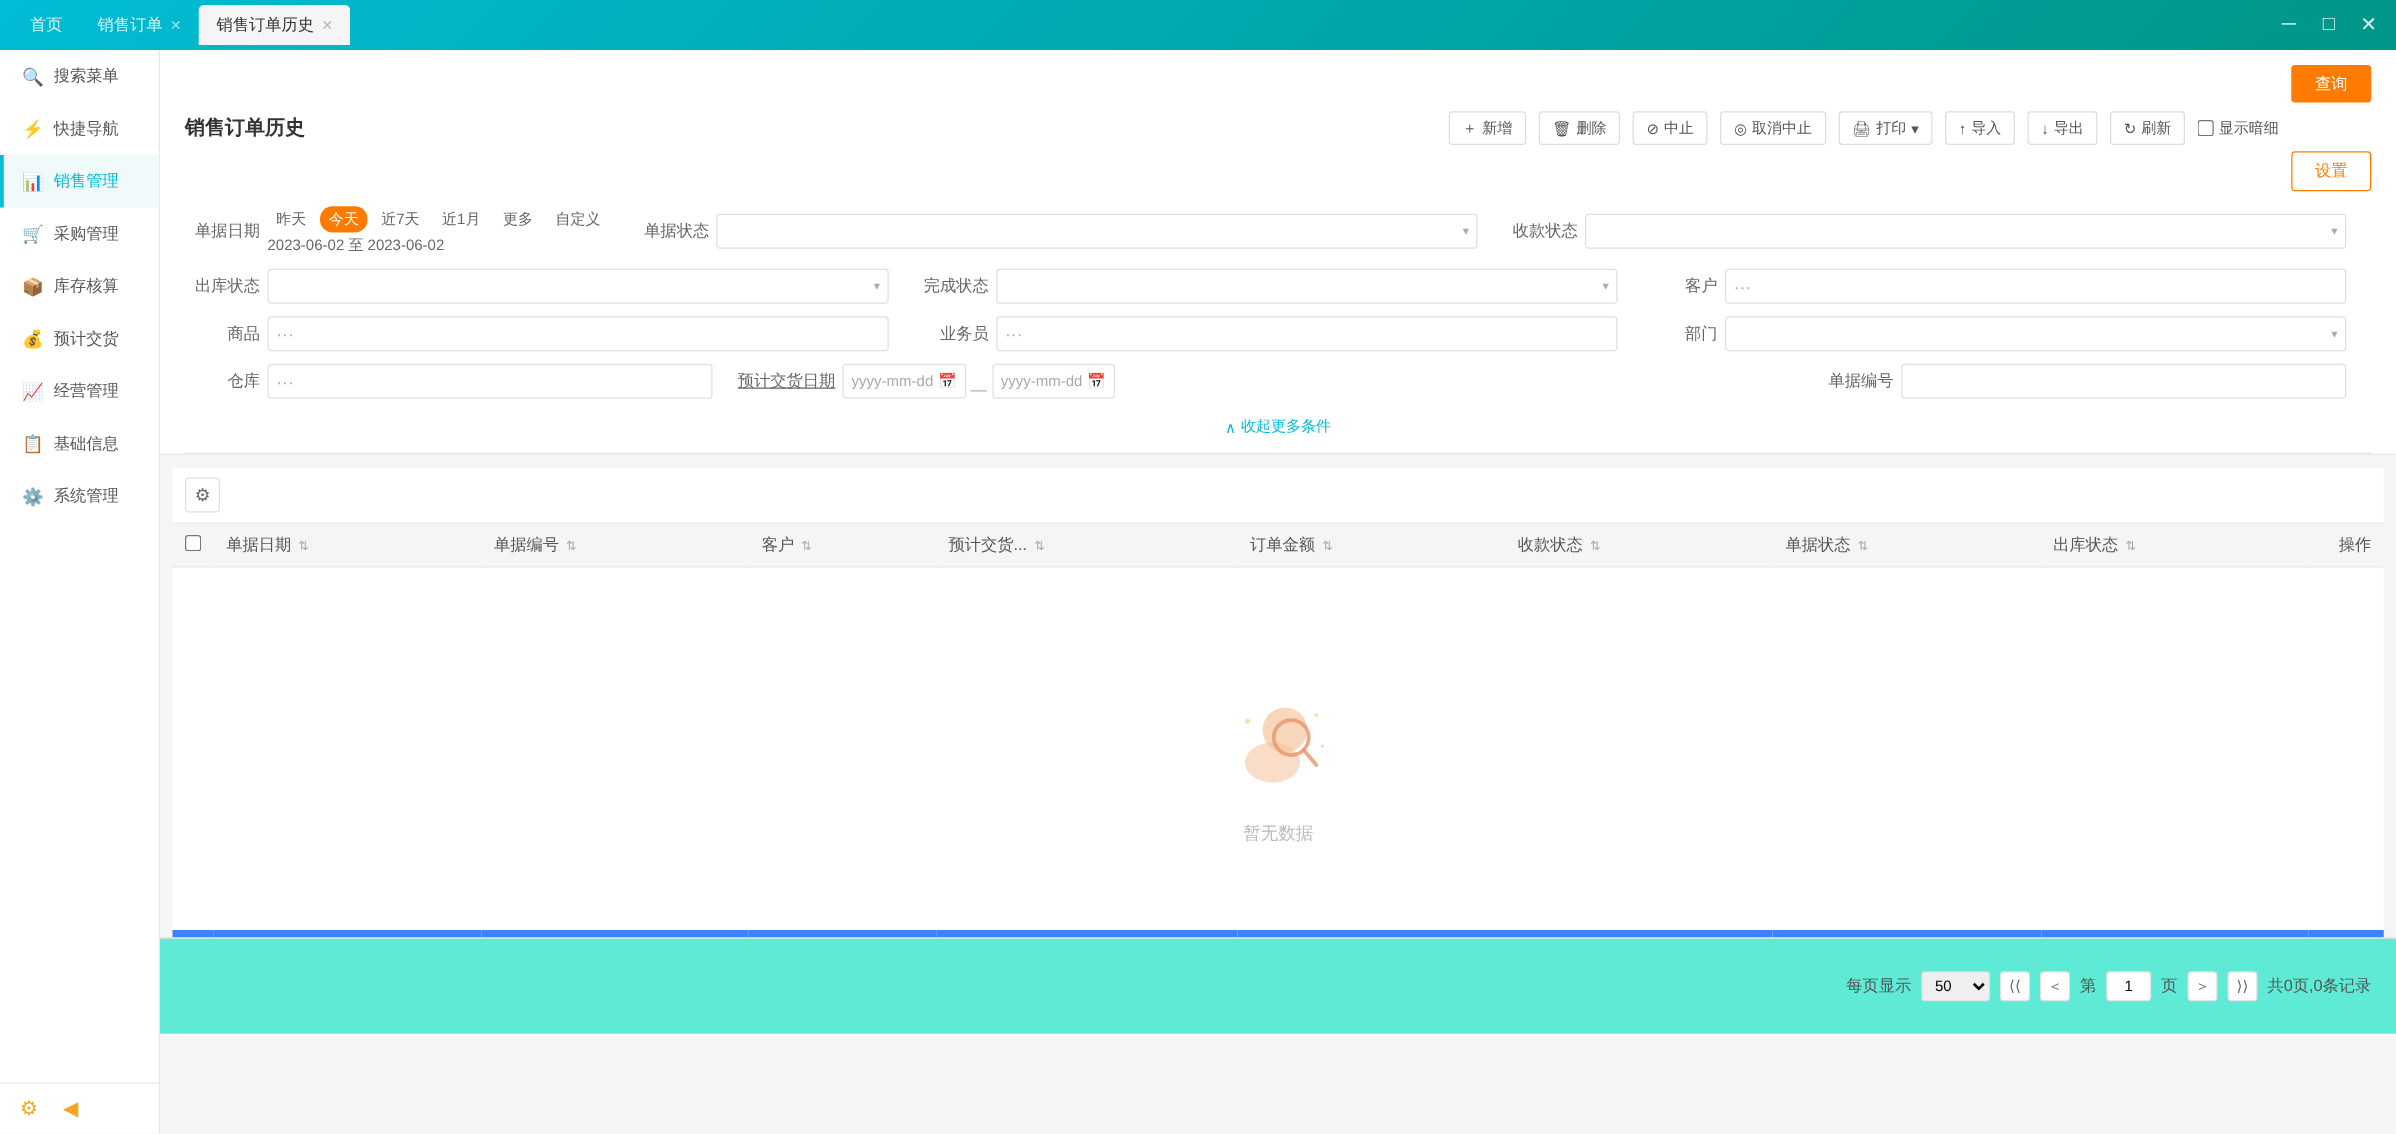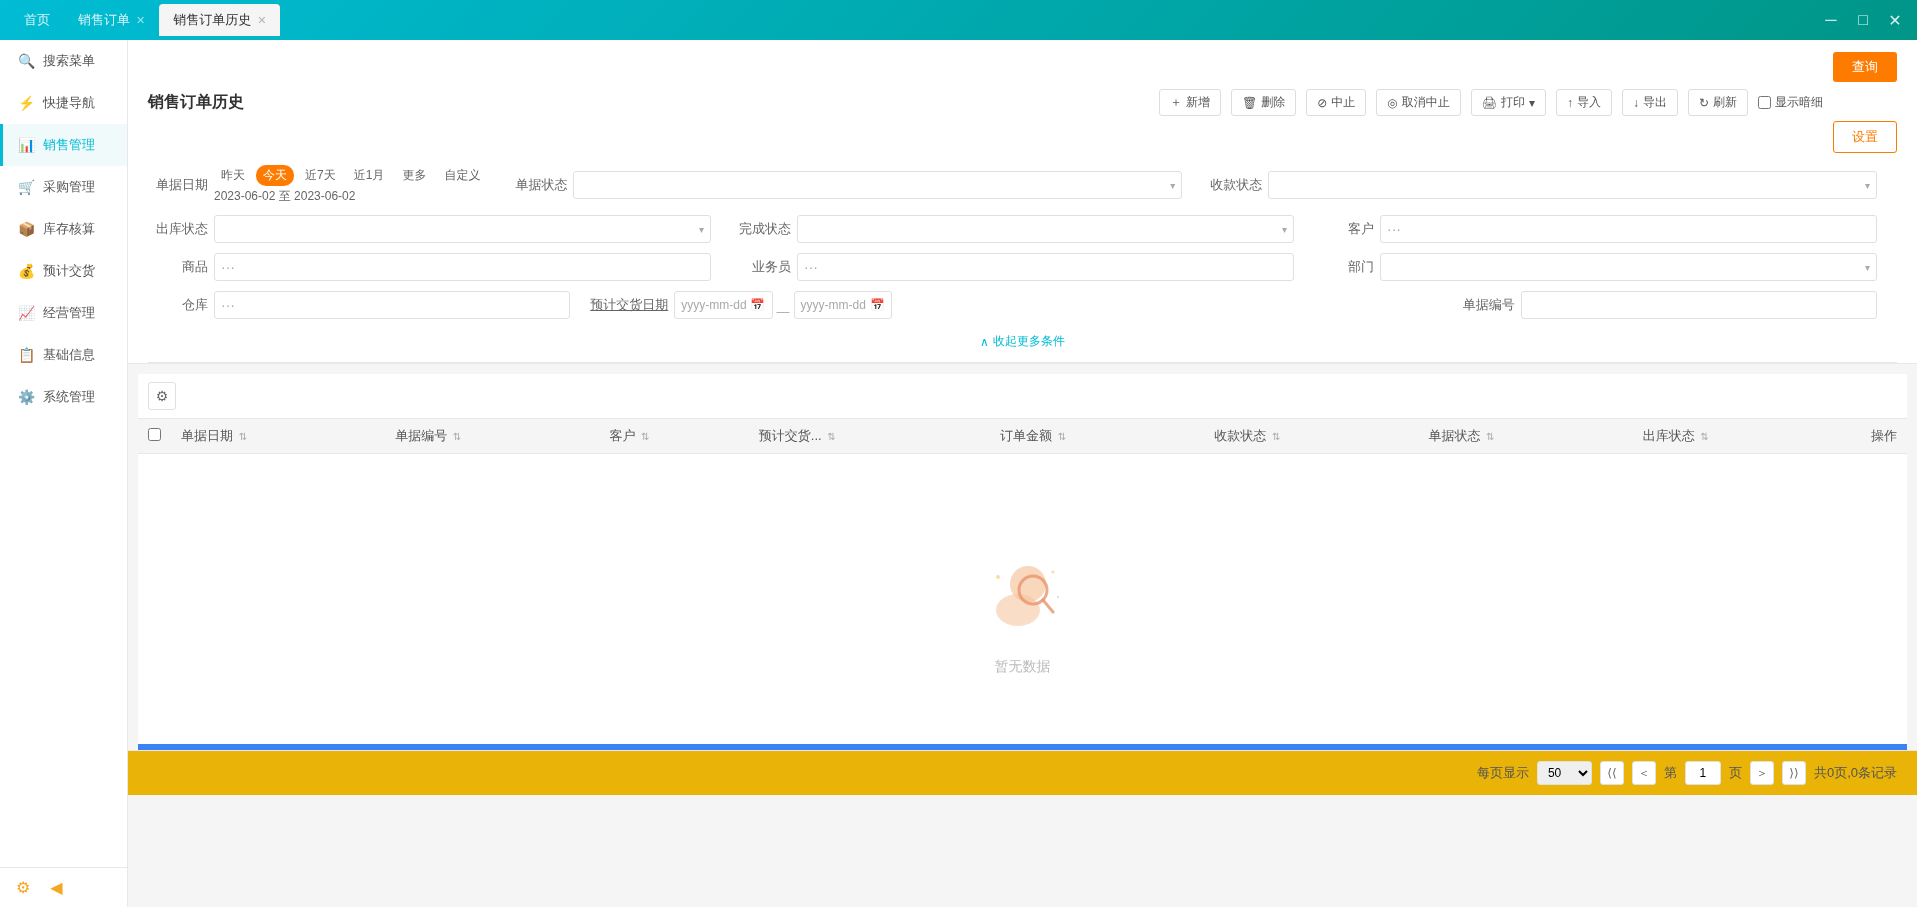--- a/index.html
+++ b/index.html
@@ -364,25 +364,25 @@
       height: 100px;
       margin-bottom: 16px;
     }
     .empty-text {
       color: #bbb;
       font-size: 14px;
     }
 
     
     .pagination-bar {
-      background: #eab308;
+      background: #5eead4;
       display: flex;
       align-items: center;
       justify-content: flex-end;
-      padding: 10px 20px;
+      padding: 26px 20px;
       gap: 8px;
       border-top: 1px solid #e8e8e8;
       font-size: 13px;
       color: #555;
     }
     .page-size-select {
       border: 1px solid #e0e0e0;
       border-radius: 3px;
       padding: 3px 6px;
       font-size: 12px;

